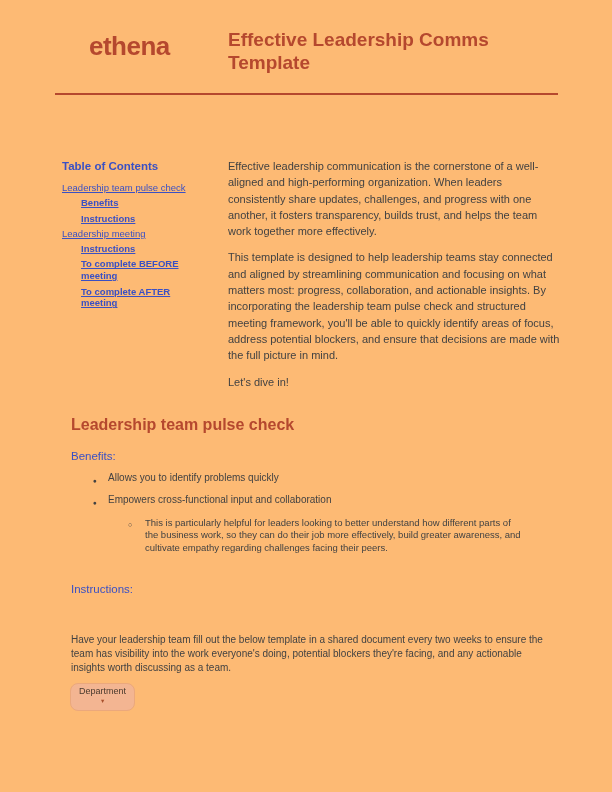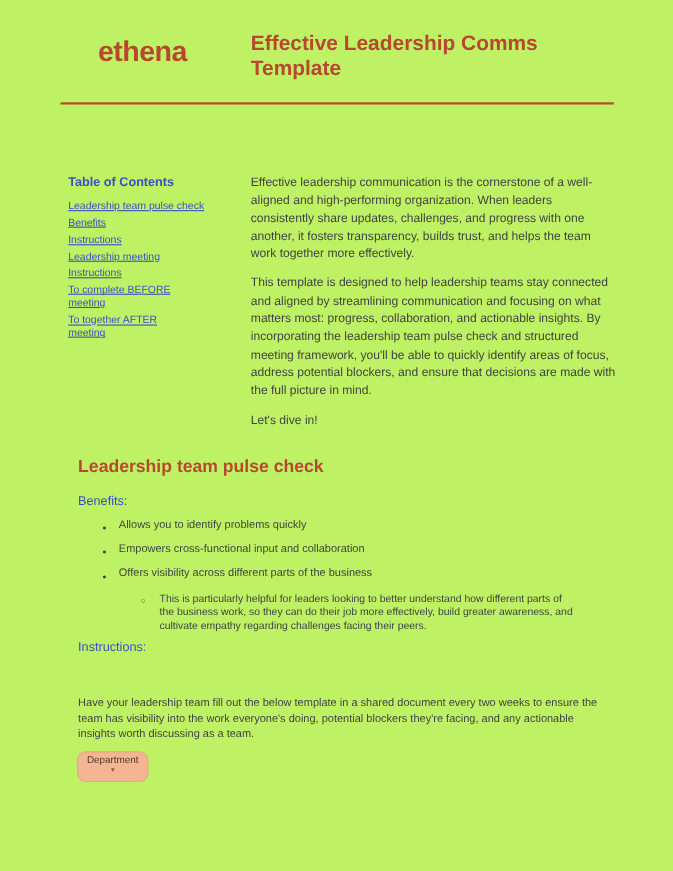--- a/index.html
+++ b/index.html
@@ -11,21 +11,21 @@
   }
   *{box-sizing:border-box;margin:0;padding:0;}
   html,body{background:#ffffff;}
   body{
     font-family:"Liberation Sans","DejaVu Sans",sans-serif;
     -webkit-font-smoothing:antialiased;
   }
   .page{
     position:relative;
     width:612px;height:792px;
-    background:#bef264;
+    background:#fdba74;
     overflow:hidden;
   }
   .abs{position:absolute;}
 
   
   .logo{
     left:89px;top:31px;
     font-size:26px;font-weight:800;letter-spacing:-0.5px;
     color:var(--red);
   }
@@ -46,21 +46,21 @@
     margin-bottom:10px;
   }
   .toc-item{
     display:block;
     font-size:9.5px;line-height:11.8px;
     margin-bottom:3.5px;
     color:var(--blue);
     text-decoration:underline;
     cursor:pointer;
   }
-  .toc-item.lvl2{width:112px;}
+  .toc-item.lvl2{margin-left:19px;width:112px;font-weight:bold;}
 
   
   .intro{
     left:228px;top:158px;width:334px;
     font-size:11px;line-height:16.3px;color:var(--text);
   }
   .intro p{margin-bottom:10px;}
 
   
   .section-heading{
@@ -128,37 +128,36 @@
   <div class="abs header-rule"></div>
 
   <nav class="abs toc">
     <div class="toc-heading">Table of Contents</div>
     <a class="toc-item lvl1">Leadership team pulse check</a>
     <a class="toc-item lvl2">Benefits</a>
     <a class="toc-item lvl2">Instructions</a>
     <a class="toc-item lvl1">Leadership meeting</a>
     <a class="toc-item lvl2">Instructions</a>
     <a class="toc-item lvl2">To complete BEFORE meeting</a>
-    <a class="toc-item lvl2">To together AFTER meeting</a>
+    <a class="toc-item lvl2">To complete AFTER meeting</a>
   </nav>
 
   <div class="abs intro">
     <p>Effective leadership communication is the cornerstone of a well-aligned and high-performing organization. When leaders consistently share updates, challenges, and progress with one another, it fosters transparency, builds trust, and helps the team work together more effectively.</p>
     <p>This template is designed to help leadership teams stay connected and aligned by streamlining communication and focusing on what matters most: progress, collaboration, and actionable insights. By incorporating the leadership team pulse check and structured meeting framework, you'll be able to quickly identify areas of focus, address potential blockers, and ensure that decisions are made with the full picture in mind.</p>
     <p>Let's dive in!</p>
   </div>
 
   <h2 class="abs section-heading">Leadership team pulse check</h2>
 
   <h3 class="abs sub-heading benefits-heading">Benefits:</h3>
 
   <ul class="abs bullets" style="list-style:none;">
     <li class="bullet">Allows you to identify problems quickly</li>
     <li class="bullet">Empowers cross-functional input and collaboration</li>
-    <li class="bullet">Offers visibility across different parts of the business</li>
     <li class="sub-bullet">This is particularly helpful for leaders looking to better understand how different parts of the business work, so they can do their job more effectively, build greater awareness, and cultivate empathy regarding challenges facing their peers.</li>
   </ul>
 
   <h3 class="abs sub-heading instructions-heading">Instructions:</h3>
 
   <p class="abs instructions-body">Have your leadership team fill out the below template in a shared document every two weeks to ensure the team has visibility into the work everyone's doing, potential blockers they're facing, and any actionable insights worth discussing as a team.</p>
 
   <div class="abs dept-tag">
     <span>Department</span>
     <span class="caret">▾</span>

